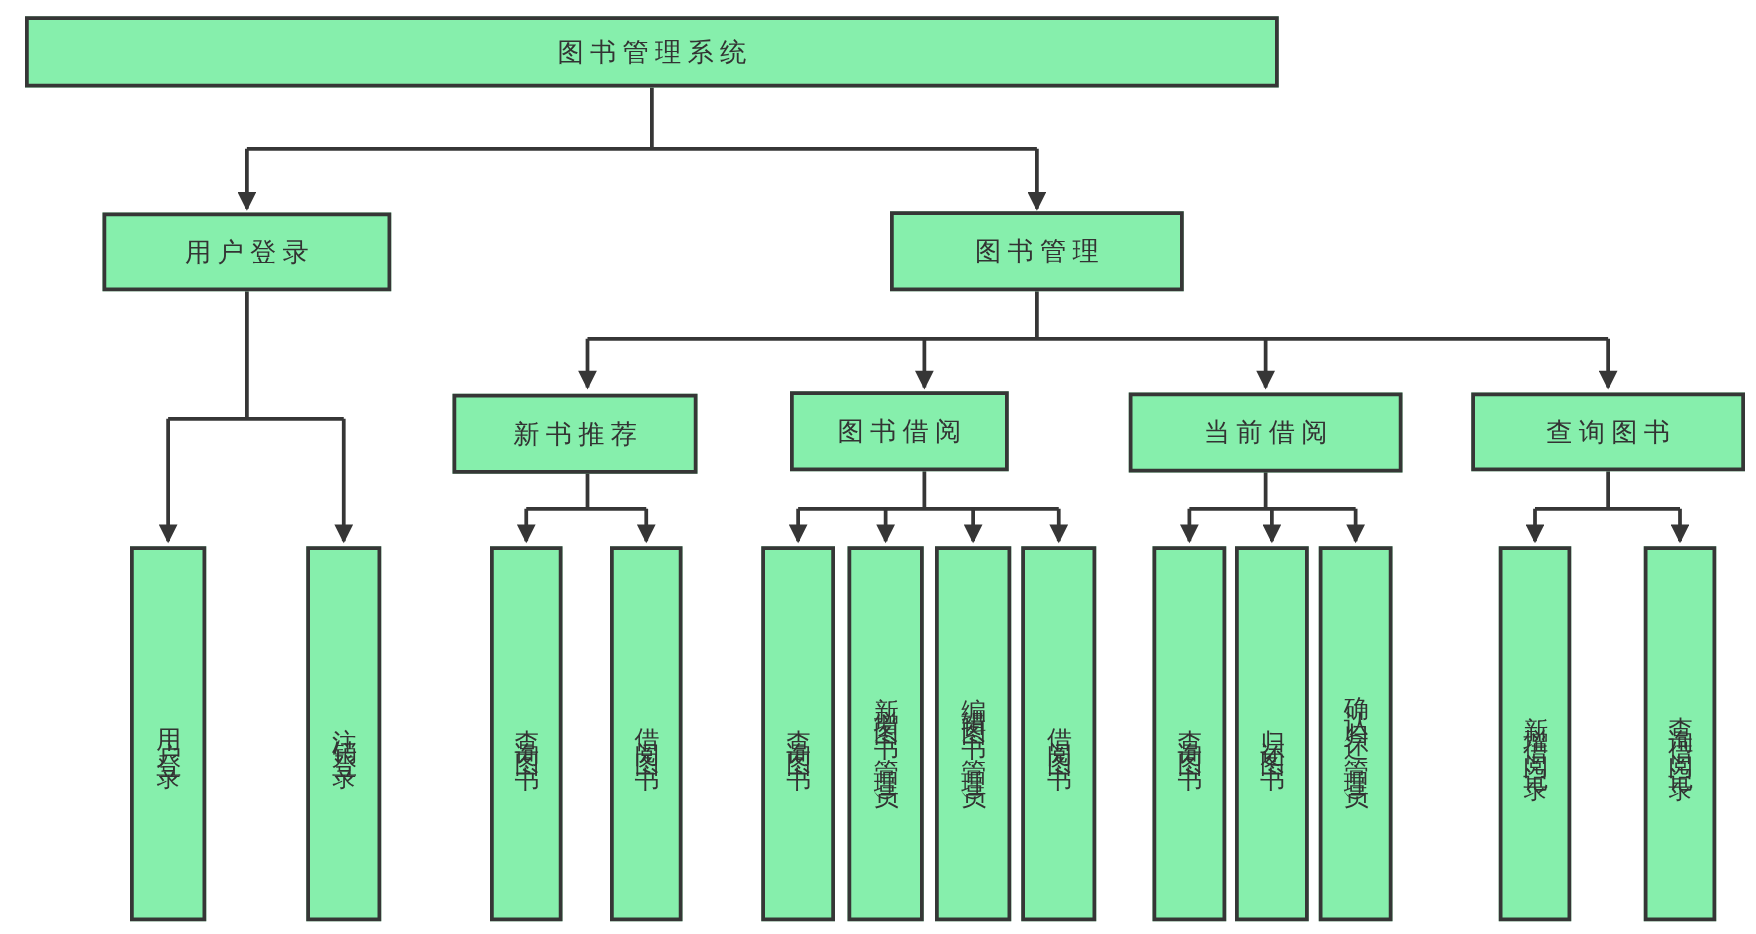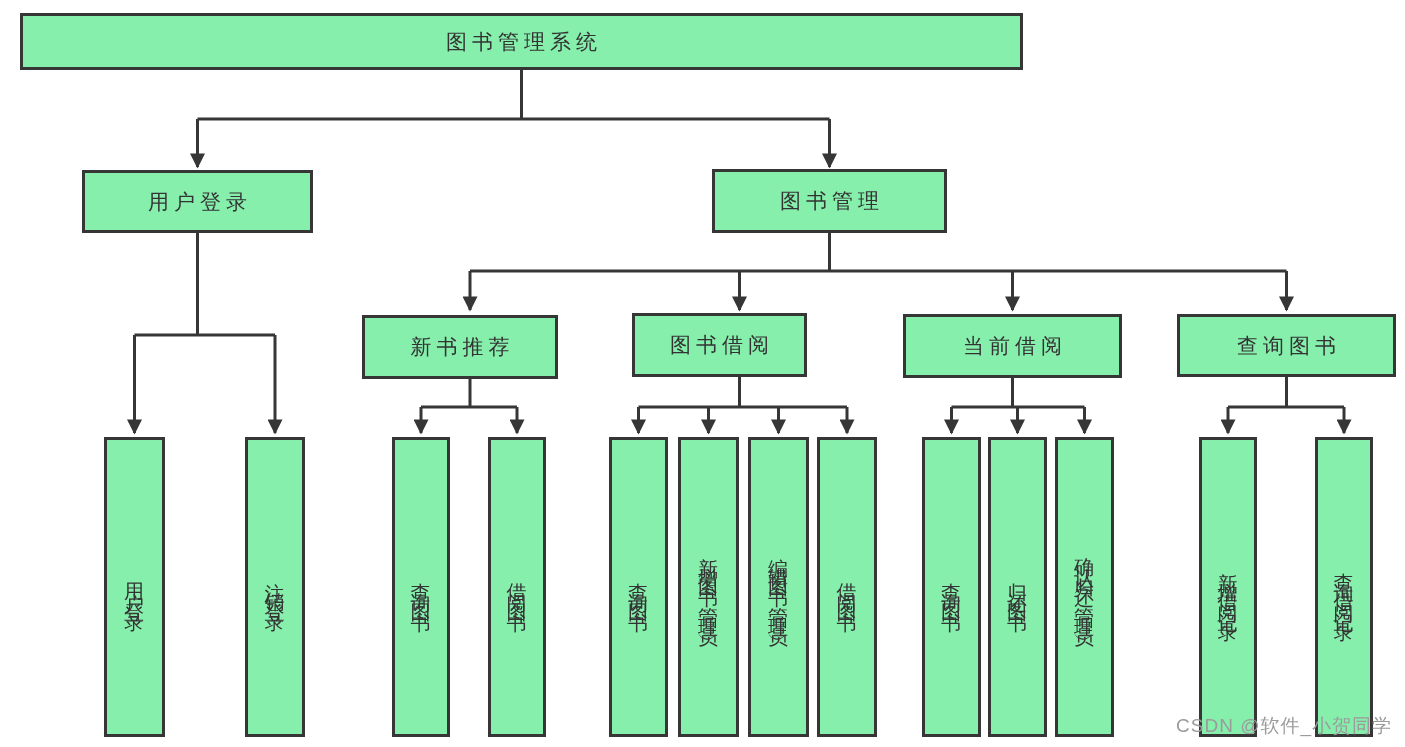--- a/index.html
+++ b/index.html
@@ -126,15 +126,14 @@
     <span class="v">确认归还（管理员）</span>
   </div>
 
   <div class="box" style="left:1199px;top:437px;width:58px;height:300px">
     <span class="v">新增借阅记录</span>
   </div>
   <div class="box" style="left:1315px;top:437px;width:58px;height:300px">
     <span class="v">查询借阅记录</span>
   </div>
 
-  <div class="watermark">CSDN @软件_小贺同学</div>
 
 </div>
 
 </body></html>

